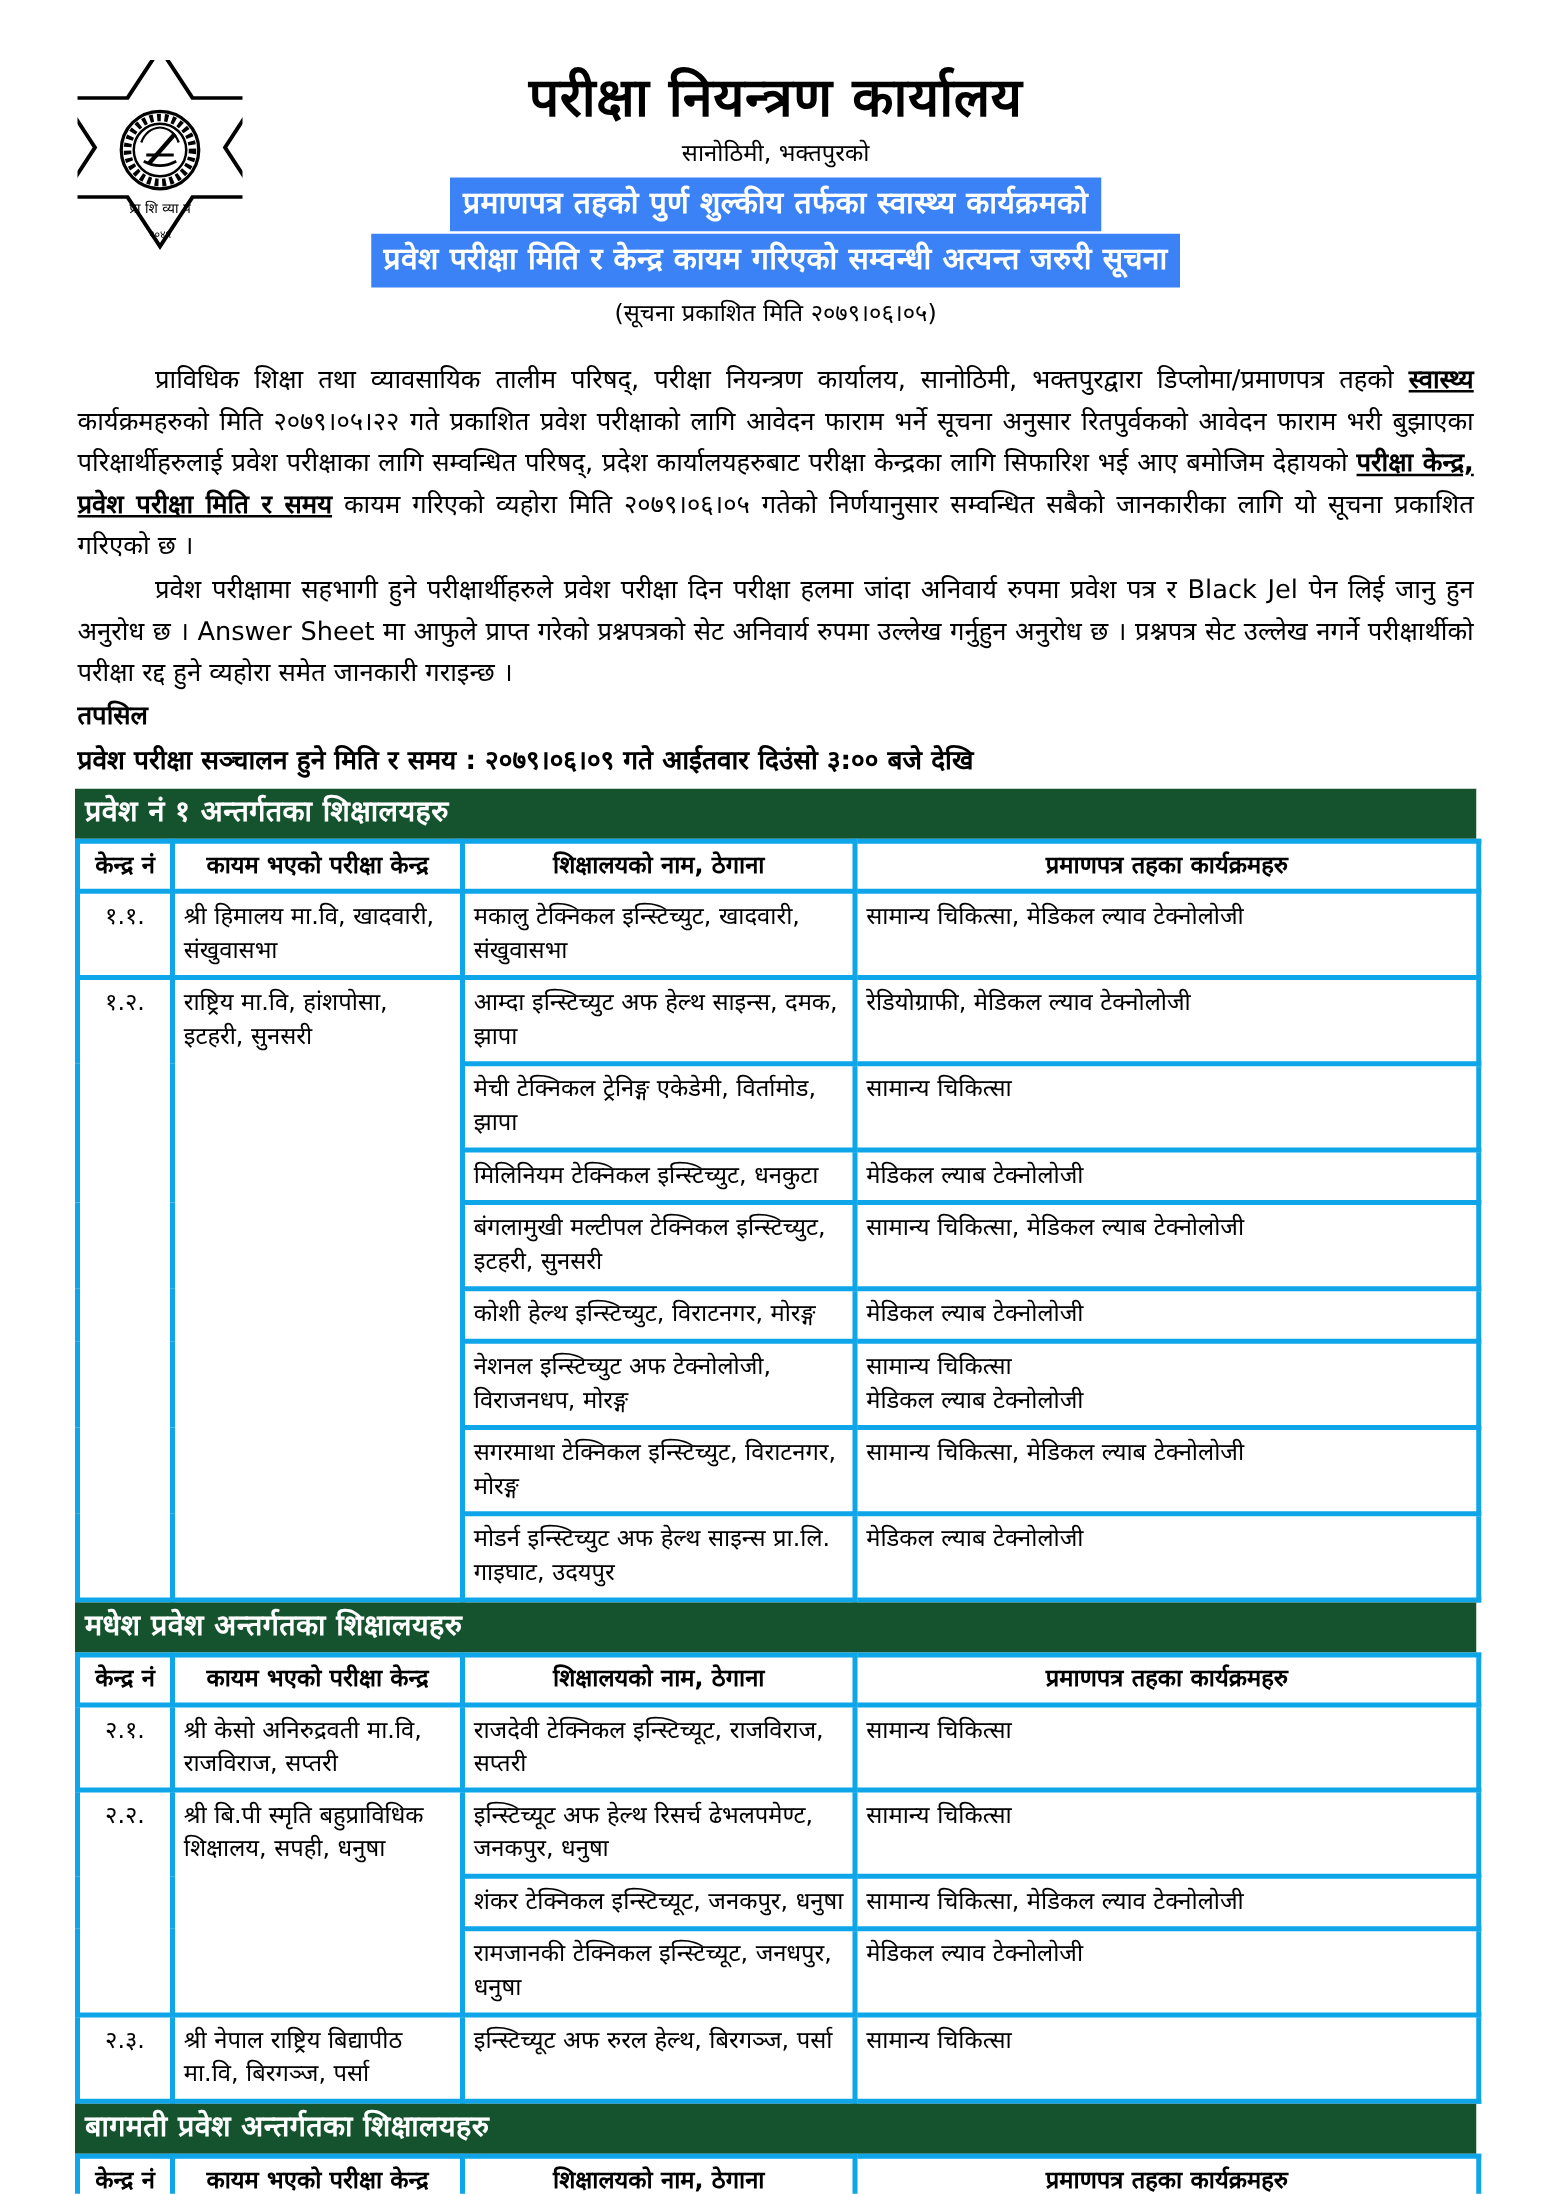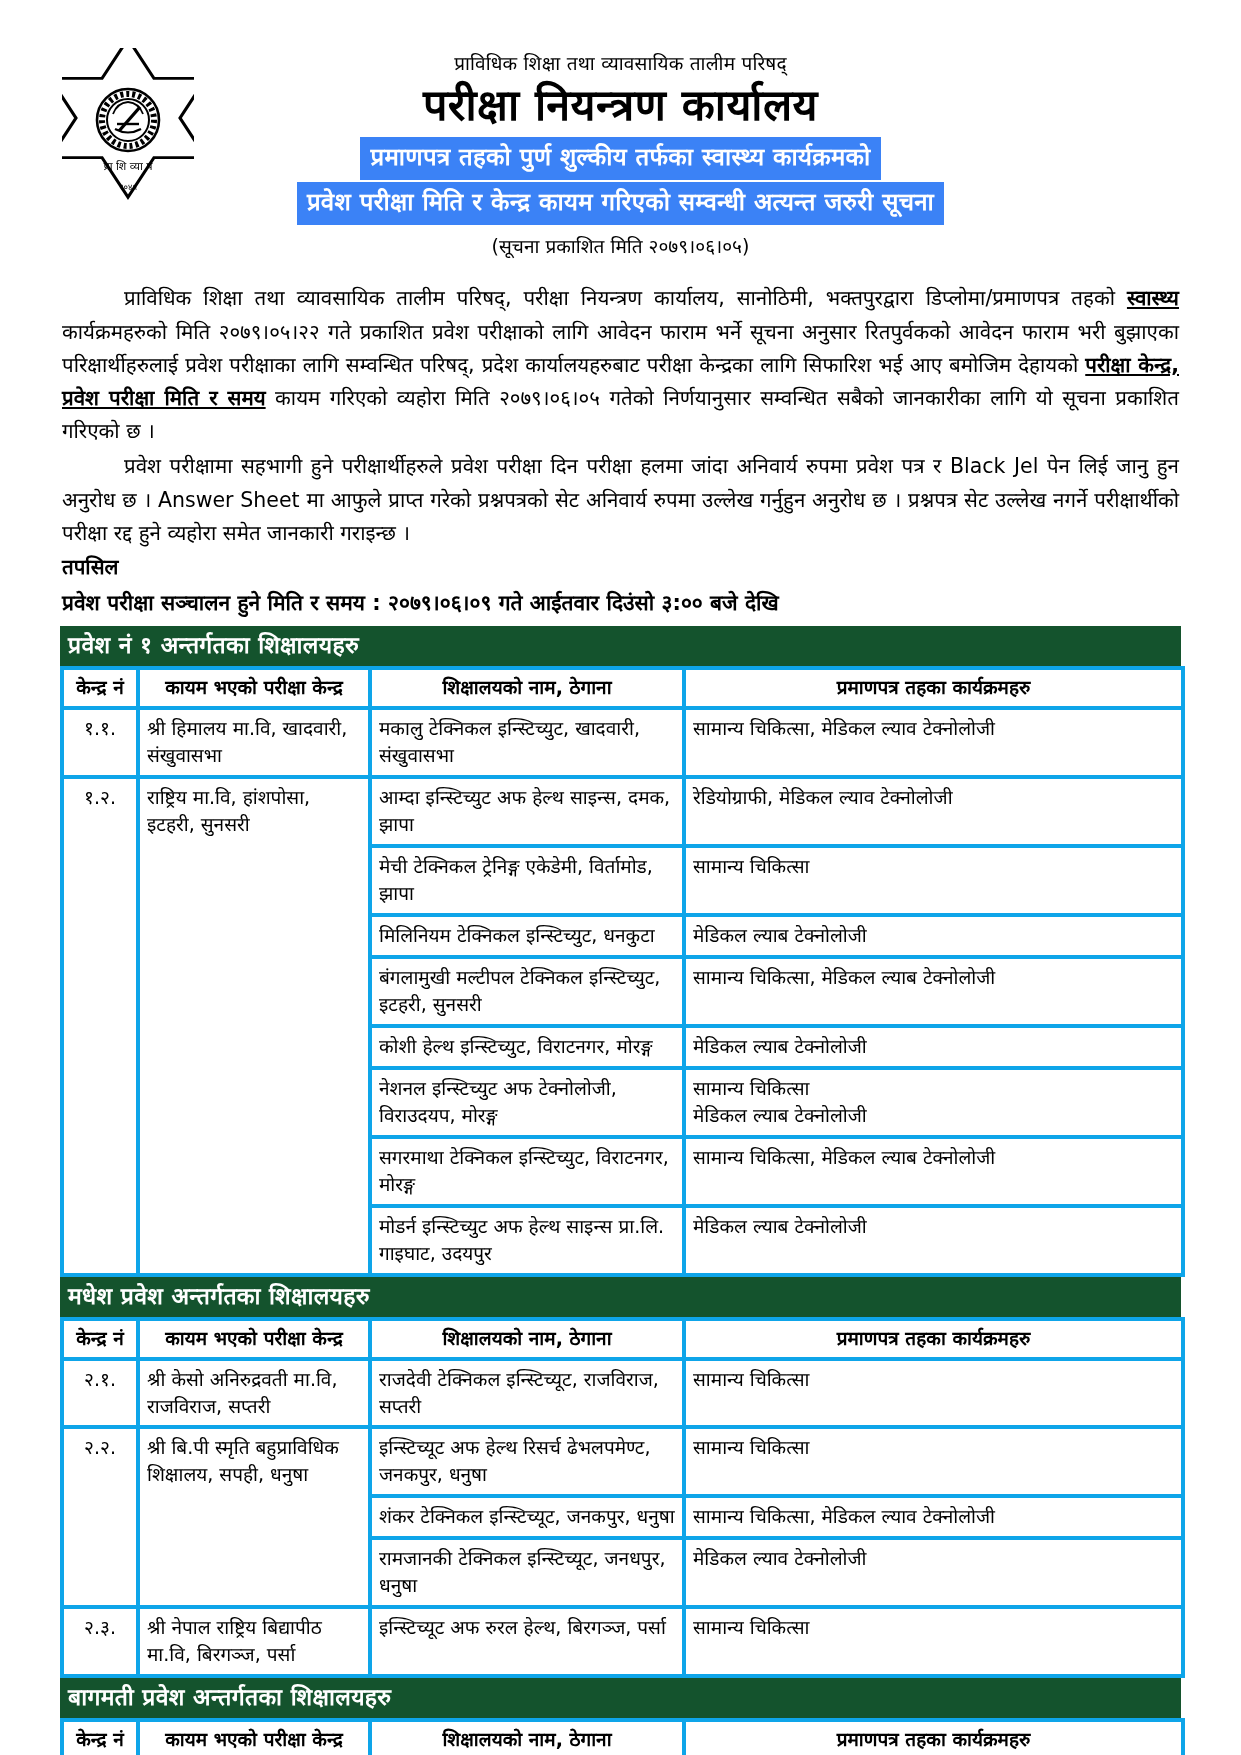--- a/index.html
+++ b/index.html
@@ -158,22 +158,22 @@
           <line x1="-11" y1="4" x2="11" y2="4" stroke="#000" stroke-width="2.4"></line>
           <path d="M-13,9 q13,7 26,0" fill="none" stroke="#000" stroke-width="2.2"></path>
           <path d="M-15,-6 q4,-11 15,-12" fill="none" stroke="#000" stroke-width="1.8"></path>
           <path d="M15,-6 q-4,-11 -15,-12" fill="none" stroke="#000" stroke-width="1.8"></path>
         </g>
         <text x="66" y="122" font-size="11" text-anchor="middle" font-family="DejaVu Sans, sans-serif">प्रा शि व्या प</text>
         <text x="66" y="142" font-size="8.5" text-anchor="middle" font-family="DejaVu Sans, sans-serif">२०४५</text>
       </svg>
     </div>
 
-    <div class="org-line">प्राविधिक शिक्षा तथा व्यावसायिक तालीम परिषद्</div>
     <div class="office-title">परीक्षा नियन्त्रण कार्यालय</div>
+    <div class="address-line">सानोठिमी, भक्तपुरको</div>
 
     <div class="banner-wrap">
       <div class="banner b1">प्रमाणपत्र तहको पुर्ण शुल्कीय तर्फका स्वास्थ्य कार्यक्रमको</div>
     </div>
     <div class="banner-wrap">
       <div class="banner b2">प्रवेश परीक्षा मिति र केन्द्र कायम गरिएको सम्वन्धी अत्यन्त जरुरी सूचना</div>
     </div>
 
     <div class="pub-date">(सूचना प्रकाशित मिति २०७९।०६।०५)</div>
   </div>
@@ -226,21 +226,21 @@
           </tr>
           <tr>
             <td>बंगलामुखी मल्टीपल टेक्निकल इन्स्टिच्युट, इटहरी, सुनसरी</td>
             <td class="mid">सामान्य चिकित्सा, मेडिकल ल्याब टेक्नोलोजी</td>
           </tr>
           <tr>
             <td>कोशी हेल्थ इन्स्टिच्युट, विराटनगर, मोरङ्ग</td>
             <td class="mid">मेडिकल ल्याब टेक्नोलोजी</td>
           </tr>
           <tr>
-            <td>नेशनल इन्स्टिच्युट अफ टेक्नोलोजी, विराउदयप, मोरङ्ग</td>
+            <td>नेशनल इन्स्टिच्युट अफ टेक्नोलोजी, विराजनधप, मोरङ्ग</td>
             <td class="mid">सामान्य चिकित्सा<br>मेडिकल ल्याब टेक्नोलोजी</td>
           </tr>
           <tr>
             <td>सगरमाथा टेक्निकल इन्स्टिच्युट, विराटनगर, मोरङ्ग</td>
             <td class="mid">सामान्य चिकित्सा, मेडिकल ल्याब टेक्नोलोजी</td>
           </tr>
           <tr>
             <td>मोडर्न इन्स्टिच्युट अफ हेल्थ साइन्स प्रा.लि. गाइघाट, उदयपुर</td>
             <td class="mid">मेडिकल ल्याब टेक्नोलोजी</td>
           </tr>

